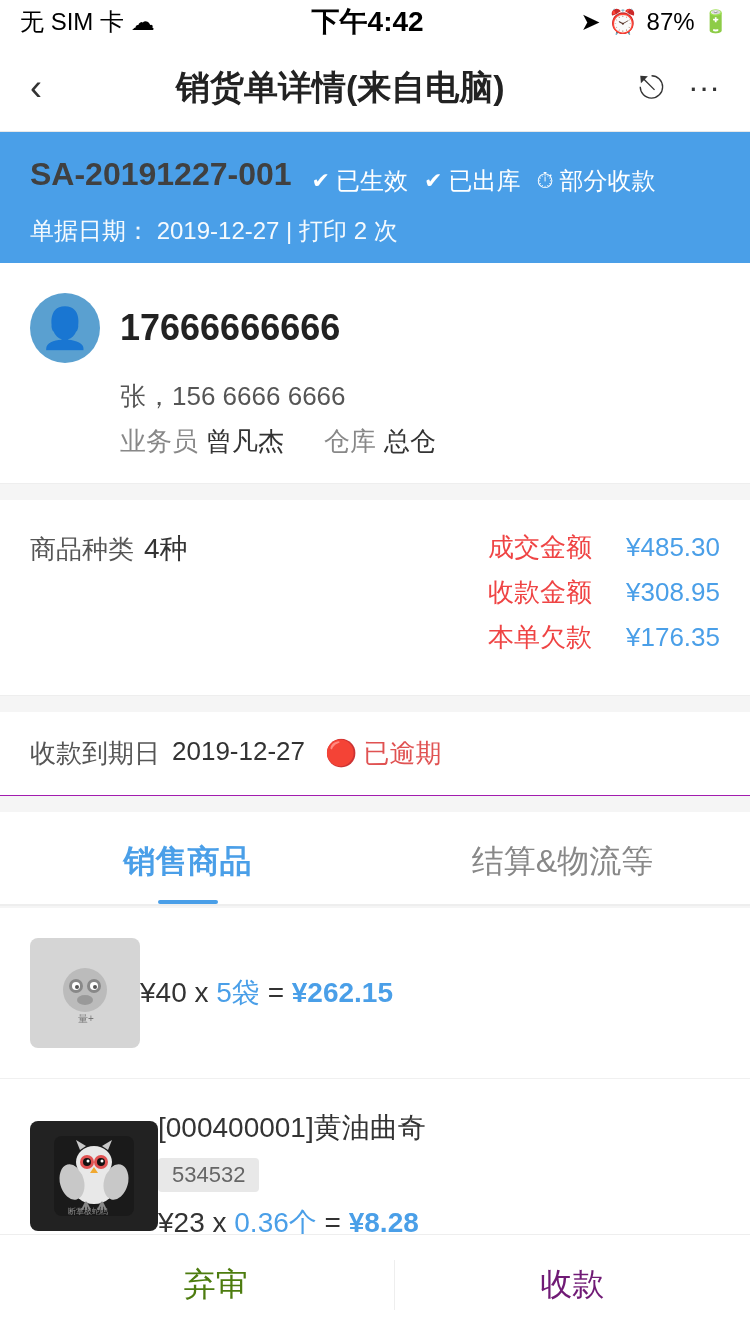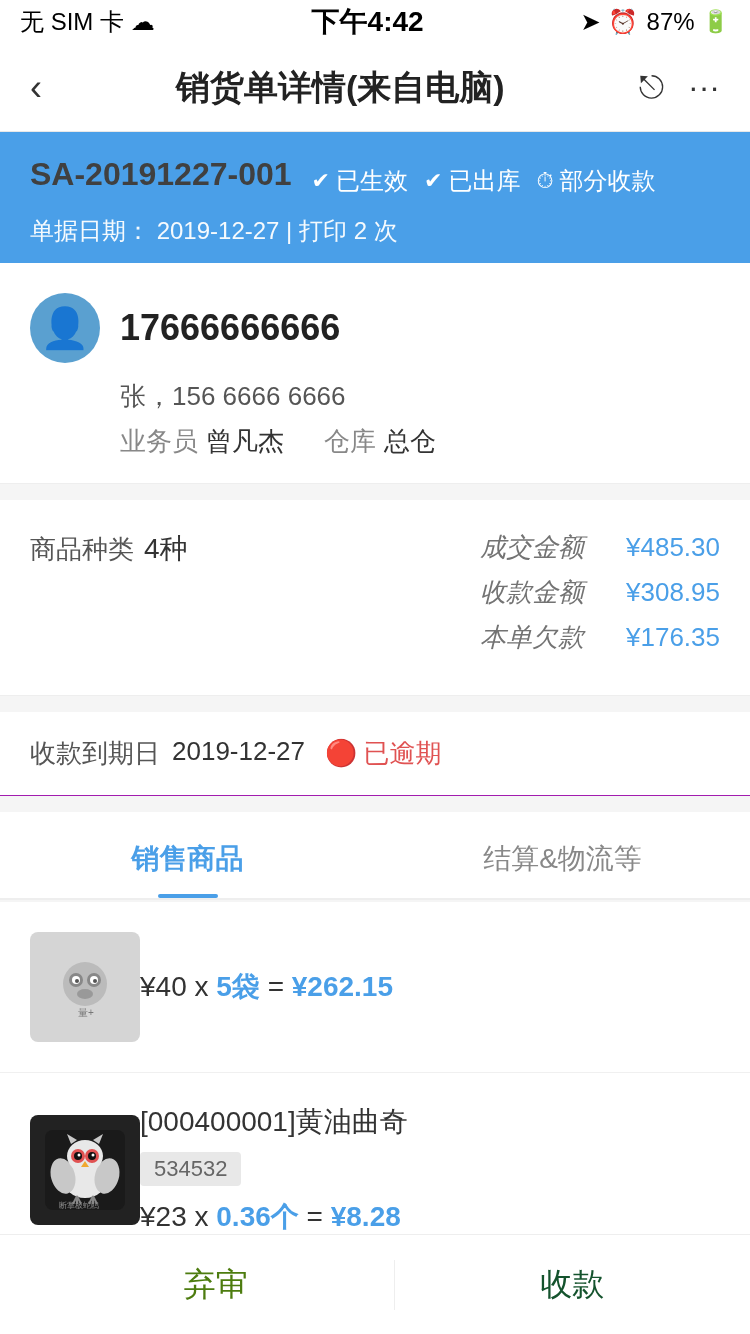--- a/index.html
+++ b/index.html
@@ -120,21 +120,21 @@
       display: flex;
       justify-content: space-between;
       align-items: flex-start;
     }
     .stats-left {}
     .stats-left-row { display: flex; align-items: center; font-size: 26px; color: #555; }
     .stats-label { margin-right: 10px; }
     .stats-value-count { font-size: 28px; color: #333; font-weight: 500; }
     .stats-right {}
     .stats-row { display: flex; justify-content: flex-end; align-items: center; margin-bottom: 10px; font-size: 26px; }
-    .stats-row-label { color: #737373; margin-right: 16px; font-style: italic; }
+    .stats-row-label { color: #ef4444; margin-right: 8px; }
     .stats-row-value { color: #4A9FE8; font-weight: 500; min-width: 120px; text-align: right; }
 
     
     .due-section {
       background: #fff;
       padding: 24px 30px;
       border-bottom: 1px solid #a21caf;
       margin-top: 16px;
       display: flex;
       align-items: flex-start;
@@ -155,21 +155,21 @@
     .tabs-container {
       background: #fff;
       margin-top: 16px;
       display: flex;
       border-bottom: 2px solid #eee;
     }
     .tab {
       flex: 1;
       text-align: center;
       padding: 28px 4px 20px;
-      font-size: 28px;
+      font-size: 32px;
       cursor: pointer;
       position: relative;
     }
     .tab-active {
       color: #4A9FE8;
       font-weight: 600;
     }
     .tab-inactive { color: #888; }
     .tab-underline {
       position: absolute;
@@ -196,21 +196,21 @@
     .product-tag {
       display: inline-block;
       background: #e8e8e8;
       color: #666;
       font-size: 22px;
       padding: 4px 14px;
       border-radius: 4px;
       margin-bottom: 12px;
     }
     .product-price-row { font-size: 28px; color: #333; }
-    .price-qty { color: #4A9FE8; font-weight: bold; }
+    .price-qty { color: #4A9FE8; }
     .price-total { color: #4A9FE8; font-weight: 600; }
 
     
     .bottom-bar {
       position: fixed;
       bottom: 0;
       left: 0;
       width: 750px;
       height: 100px;
       background: #fff;
@@ -220,25 +220,25 @@
     }
     .bottom-btn {
       flex: 1;
       text-align: center;
       font-size: 32px;
       cursor: pointer;
       padding: 20px 0;
     }
     .btn-cancel { color: #4d7c0f; margin-left: 38px; }
     .btn-divider { width: 1px; height: 50px; background: #eee; }
-    .btn-collect { color: #14532d; }
+    .btn-collect { color: #701a75; }
 
     
     .owl-thumb {
-      width: 110px;
+      width: 128px;
       height: 110px;
       background: #222;
       border-radius: 8px;
       position: relative;
       overflow: hidden;
       display: flex;
       align-items: center;
       justify-content: center;
     }
     .owl-svg { width: 80px; height: 80px; }

